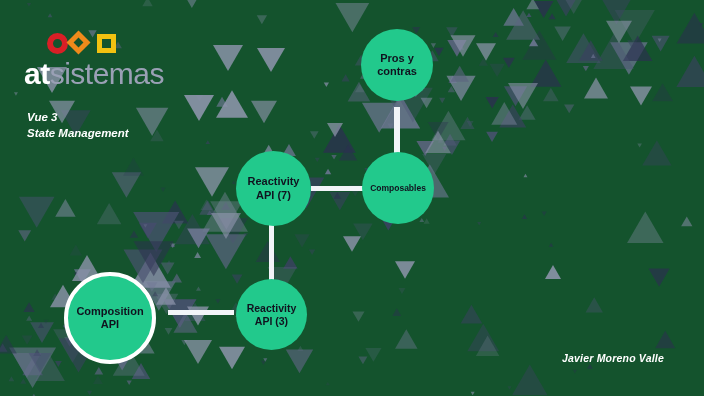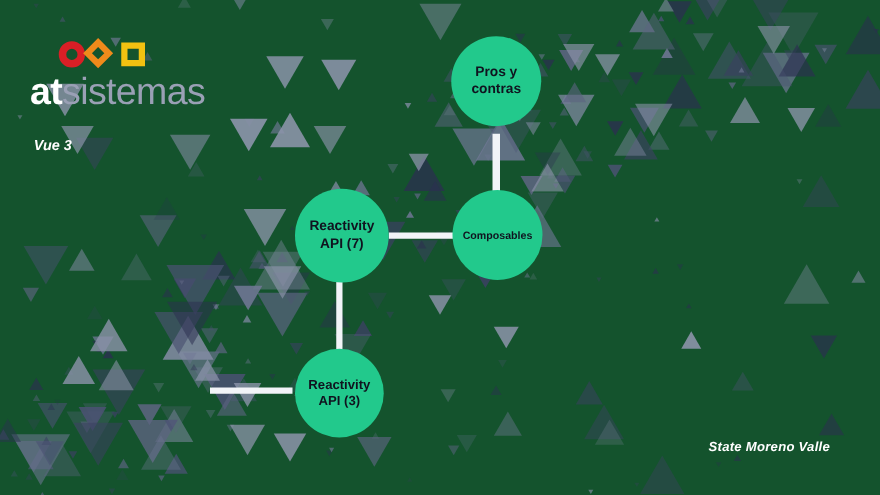--- a/index.html
+++ b/index.html
@@ -431,20 +431,21 @@
 
   <div class="logo-block">
     <div class="logo-marks">
       <span class="mark-circle"></span>
       <span class="mark-diamond"></span>
       <span class="mark-square"></span>
     </div>
     <div class="logo-word"><span class="logo-at">at</span><span class="logo-sistemas">sistemas</span></div>
     <div class="subtitle">
       <div>Vue 3</div>
+      <div>State Management</div>
     </div>
   </div>
 
   <div class="edge" style="left:394px; top:107px; width:6px; height:52px;"></div>
   <div class="edge" style="left:311px; top:186px; width:52px; height:5px;"></div>
   <div class="edge" style="left:269px; top:225px; width:5px; height:60px;"></div>
   <div class="edge" style="left:168px; top:310px; width:66px; height:5px;"></div>
 
   <div class="node" style="left:361px; top:29px; width:72px; height:72px; font-size:11px;">
     <span><span>Pros y</span><br><span>contras</span></span>
@@ -455,16 +456,19 @@
   </div>
 
   <div class="node" style="left:236px; top:151px; width:75px; height:75px; font-size:11px;">
     <span><span>Reactivity</span><br><span>API (7)</span></span>
   </div>
 
   <div class="node" style="left:236px; top:279px; width:71px; height:71px; font-size:10.5px;">
     <span><span>Reactivity</span><br><span>API (3)</span></span>
   </div>
 
-
-  <div class="signature">State Moreno Valle</div>
+  <div class="node selected" style="left:64px; top:272px; width:92px; height:92px; font-size:11px;">
+    <span><span>Composition</span><br><span>API</span></span>
+  </div>
+
+  <div class="signature">Javier Moreno Valle</div>
 
 </div>
 
 </body></html>

